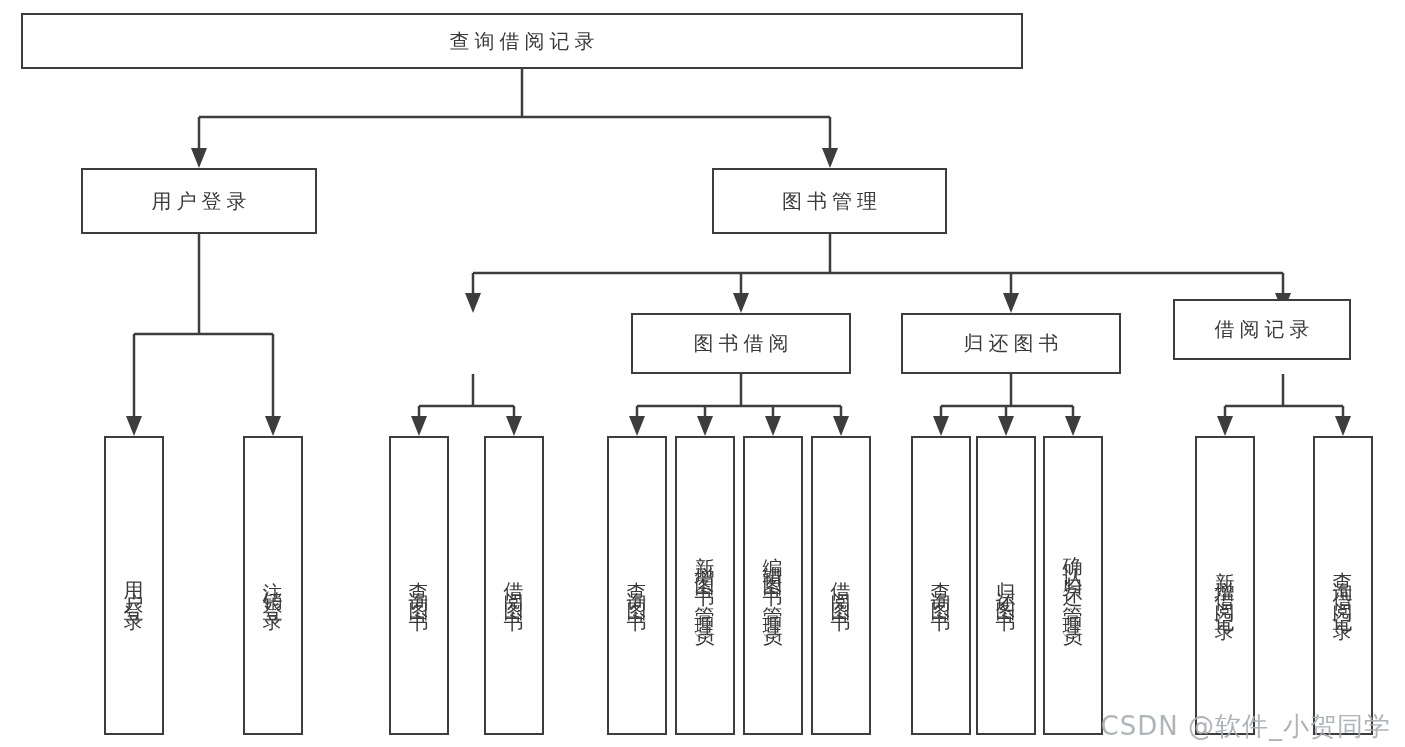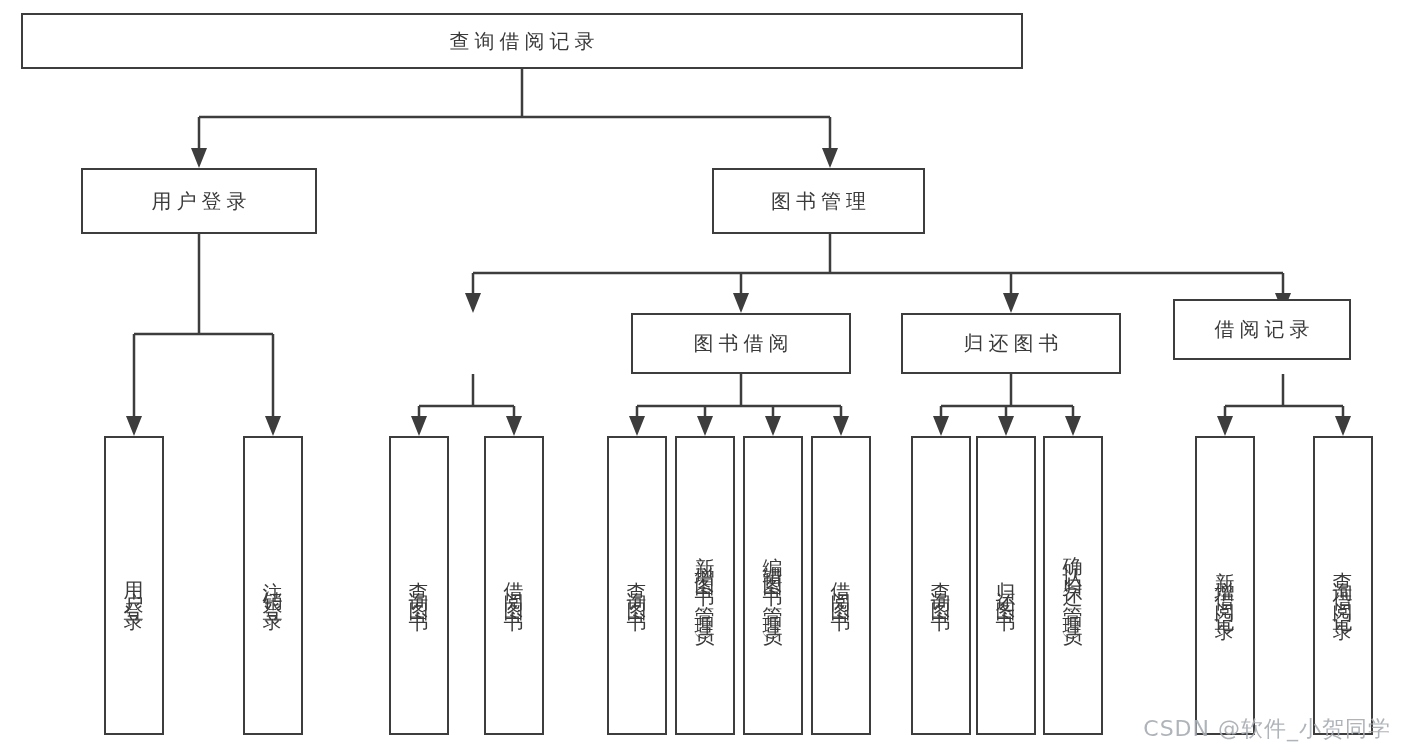--- a/index.html
+++ b/index.html
@@ -37,21 +37,21 @@
     text-orientation:mixed;
     letter-spacing:10px;
     text-indent:0;
     font-size:20px;
     line-height:1;
     white-space:nowrap;
   }
   .watermark{
     position:absolute;
     right:14px;bottom:3px;
-    font-size:22px;
+    font-size:26px;
     letter-spacing:1px;
     color:var(--watermark);
     opacity:.92;
     pointer-events:none;
     white-space:nowrap;
   }
 </style>
 </head>
 <body>
 
@@ -93,21 +93,21 @@
     <polygon fill="currentColor" stroke="none" points="1335,416 1351,416 1343,436"></polygon>
   </svg>
 
   <div class="node" style="left:21px;top:13px;width:1002px;height:56px;">
     <span class="lbl">查询借阅记录</span>
   </div>
 
   <div class="node" style="left:81px;top:168px;width:236px;height:66px;">
     <span class="lbl">用户登录</span>
   </div>
-  <div class="node" style="left:712px;top:168px;width:213px;height:66px;">
+  <div class="node" style="left:712px;top:168px;width:235px;height:66px;">
     <span class="lbl">图书管理</span>
   </div>
 
   <div class="node" style="left:631px;top:313px;width:220px;height:61px;">
     <span class="lbl">图书借阅</span>
   </div>
   <div class="node" style="left:901px;top:313px;width:220px;height:61px;">
     <span class="lbl">归还图书</span>
   </div>
   <div class="node" style="left:1173px;top:299px;width:178px;height:61px;">

